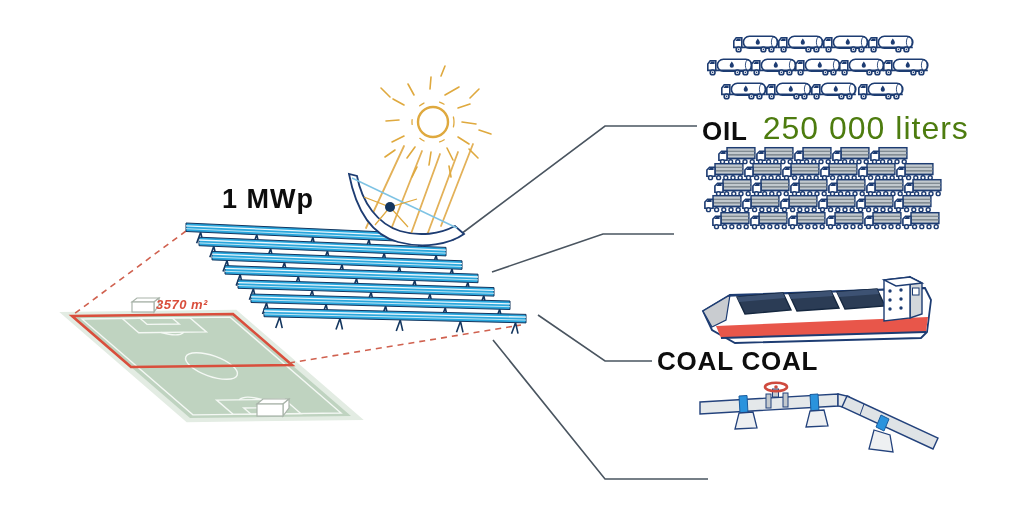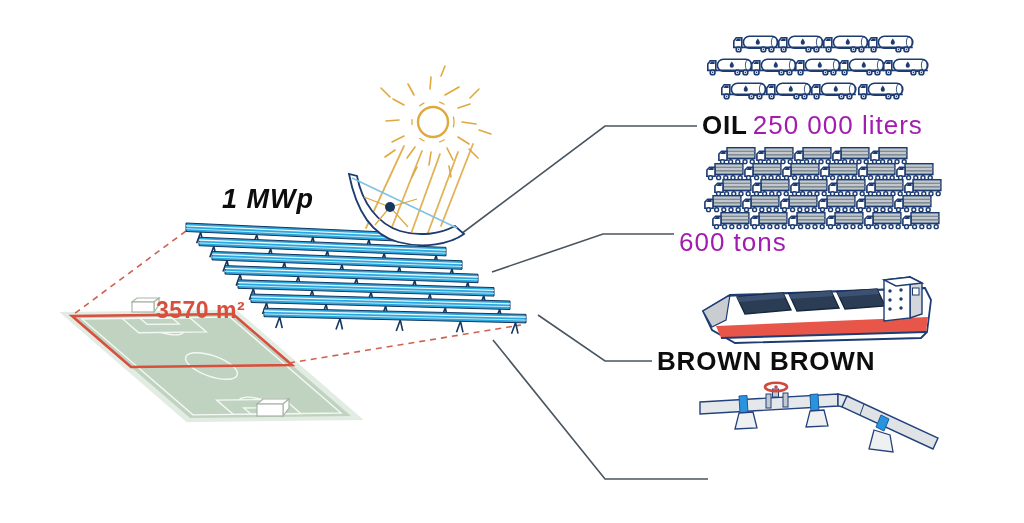--- a/index.html
+++ b/index.html
@@ -1,24 +1,24 @@
 <!DOCTYPE html>
 <html><head>
 <meta charset="utf-8">
 <style>
   html,body{margin:0;padding:0;background:#fff;}
   .canvas{position:relative;width:1024px;height:523px;background:#fff;overflow:hidden;
           font-family:"Liberation Sans",sans-serif;}
   .canvas svg.art{position:absolute;left:0;top:0;}
   .label{position:absolute;white-space:nowrap;}
-  .mwp{font-size:27px;font-weight:bold;color:#0d0d0d;letter-spacing:1px;font-style:italic;}
-  .area{font-size:23px;font-weight:bold;color:#d94e3c;letter-spacing:.5px;}
-  .cmp{position:absolute;display:flex;gap:5px;align-items:flex-end;white-space:nowrap;}
+  .mwp{font-size:27px;font-weight:bold;color:#0d0d0d;letter-spacing:1px;}
+  .area{font-size:13px;font-weight:bold;color:#d94e3c;letter-spacing:.5px;font-style:italic;}
+  .cmp{position:absolute;display:flex;gap:15px;align-items:flex-end;white-space:nowrap;}
   .cmp-label{font-weight:bold;font-size:26px;letter-spacing:.8px;color:#0d0d0d;}
-  .cmp-value{font-size:26px;letter-spacing:1px;color:#a21caf;}
+  .cmp-value{font-size:32px;letter-spacing:1px;color:#4d7c0f;}
 </style>
 </head>
 <body>
 
 <div class="canvas">
 
 <svg class="art" width="1024" height="523" viewBox="0 0 1024 523">
   <defs>
     <symbol id="tanker" overflow="visible">
       <rect x="13" y="4" width="43" height="15" rx="7.5" fill="#fff" stroke="#1d3c72" stroke-width="2"></rect>
@@ -291,21 +291,20 @@
 <div class="label mwp" style="left:222px;top:184px">1 MWp</div>
 
 <div class="label area" style="left:156px;top:297px">3570 m²</div>
 
 <div class="cmp" style="left:702px;top:110px">
   <span class="cmp-label">OIL</span>
   <span class="cmp-value">250 000 liters</span>
 </div>
 
 <div class="cmp" style="left:679px;top:227px">
-  <span class="cmp-value">600 tons</span>
 </div>
 
 <div class="cmp" style="left:657px;top:346px">
-  <span class="cmp-label">BROWN BROWN</span>
+  <span class="cmp-label">COAL COAL</span>
 </div>
 
 
 </div>
 
 </body></html>

